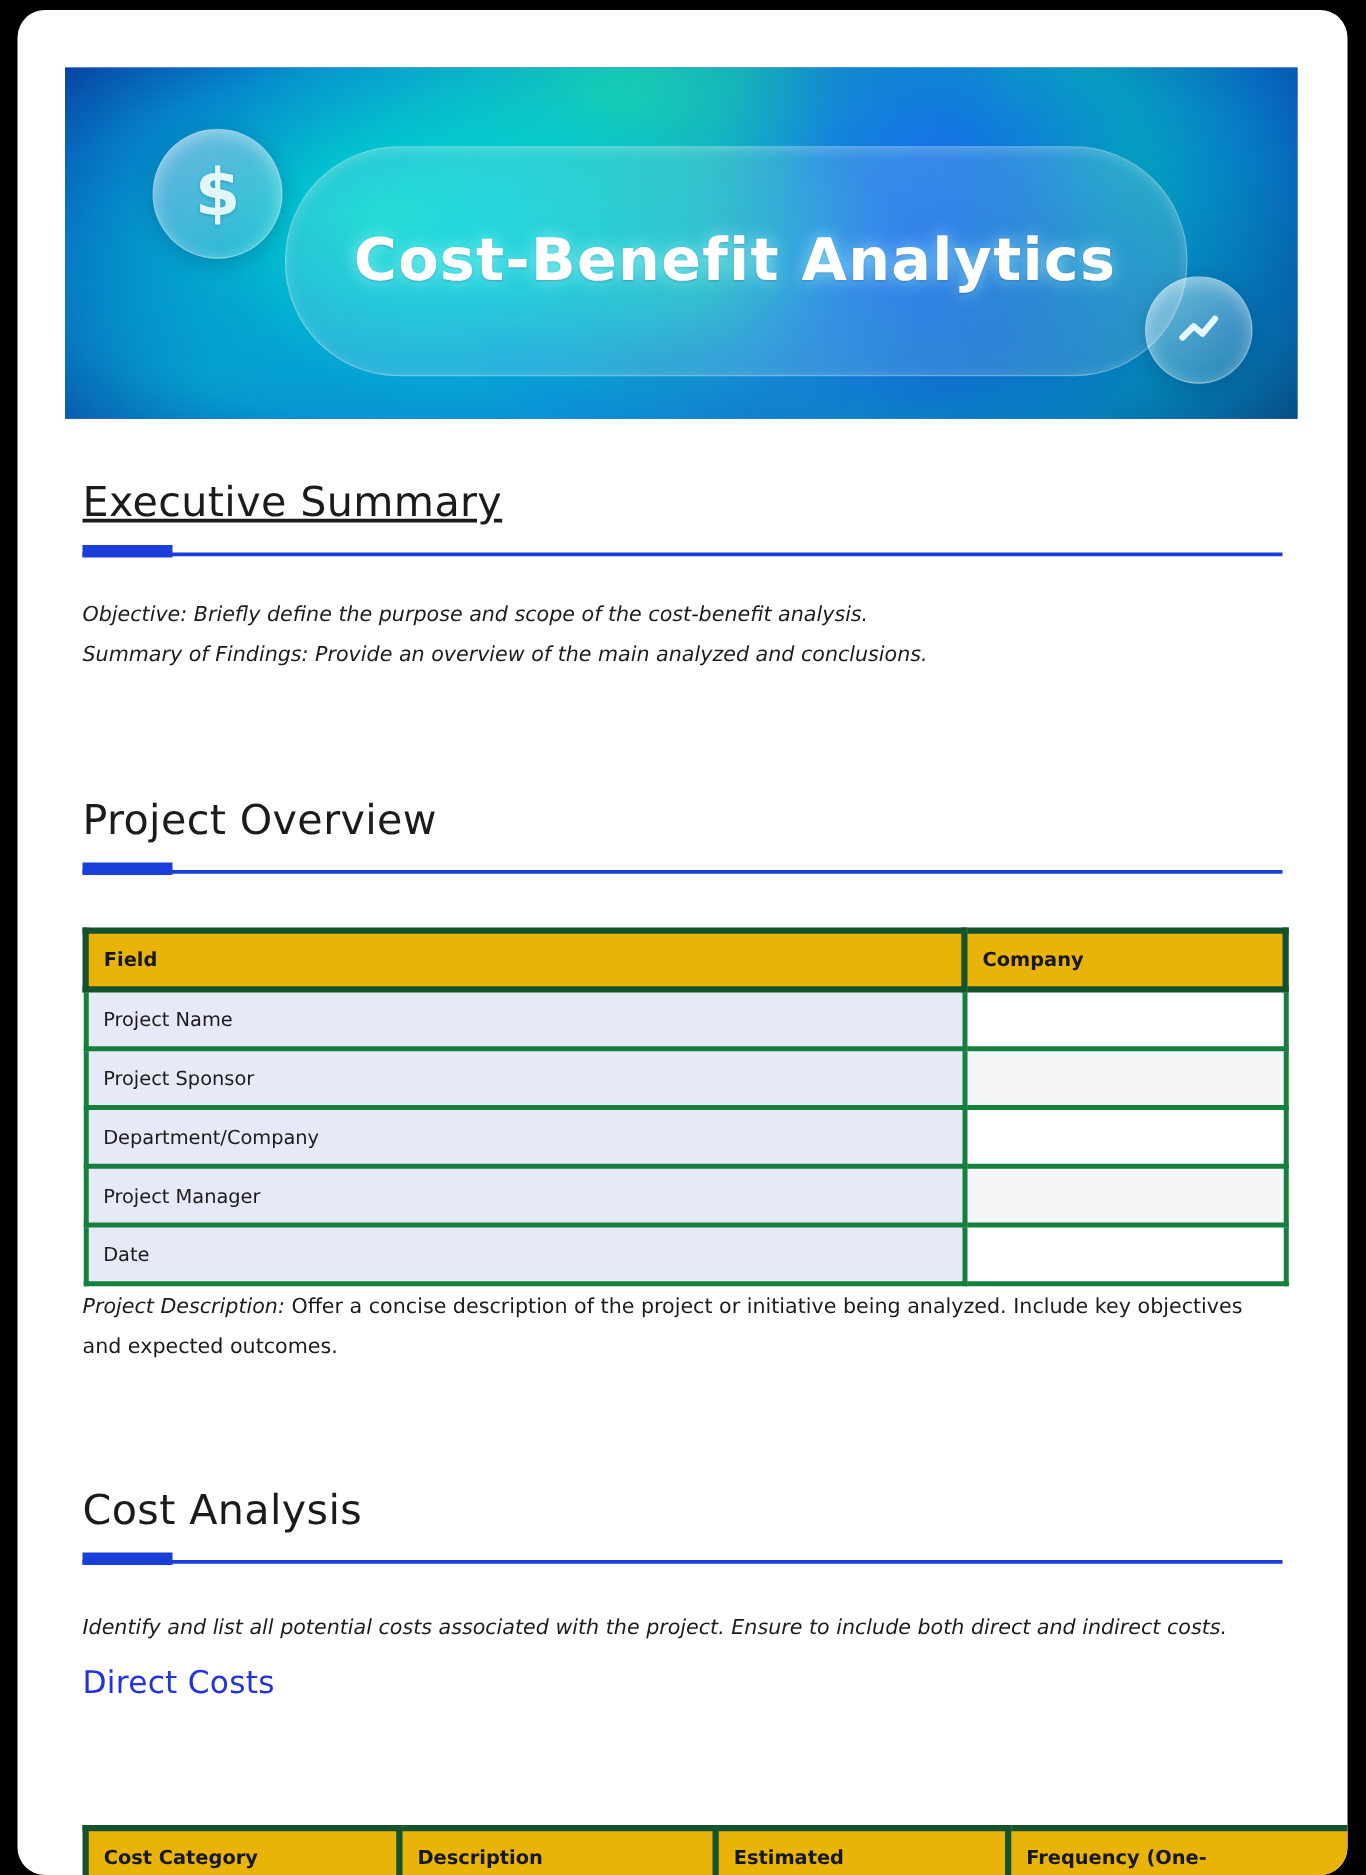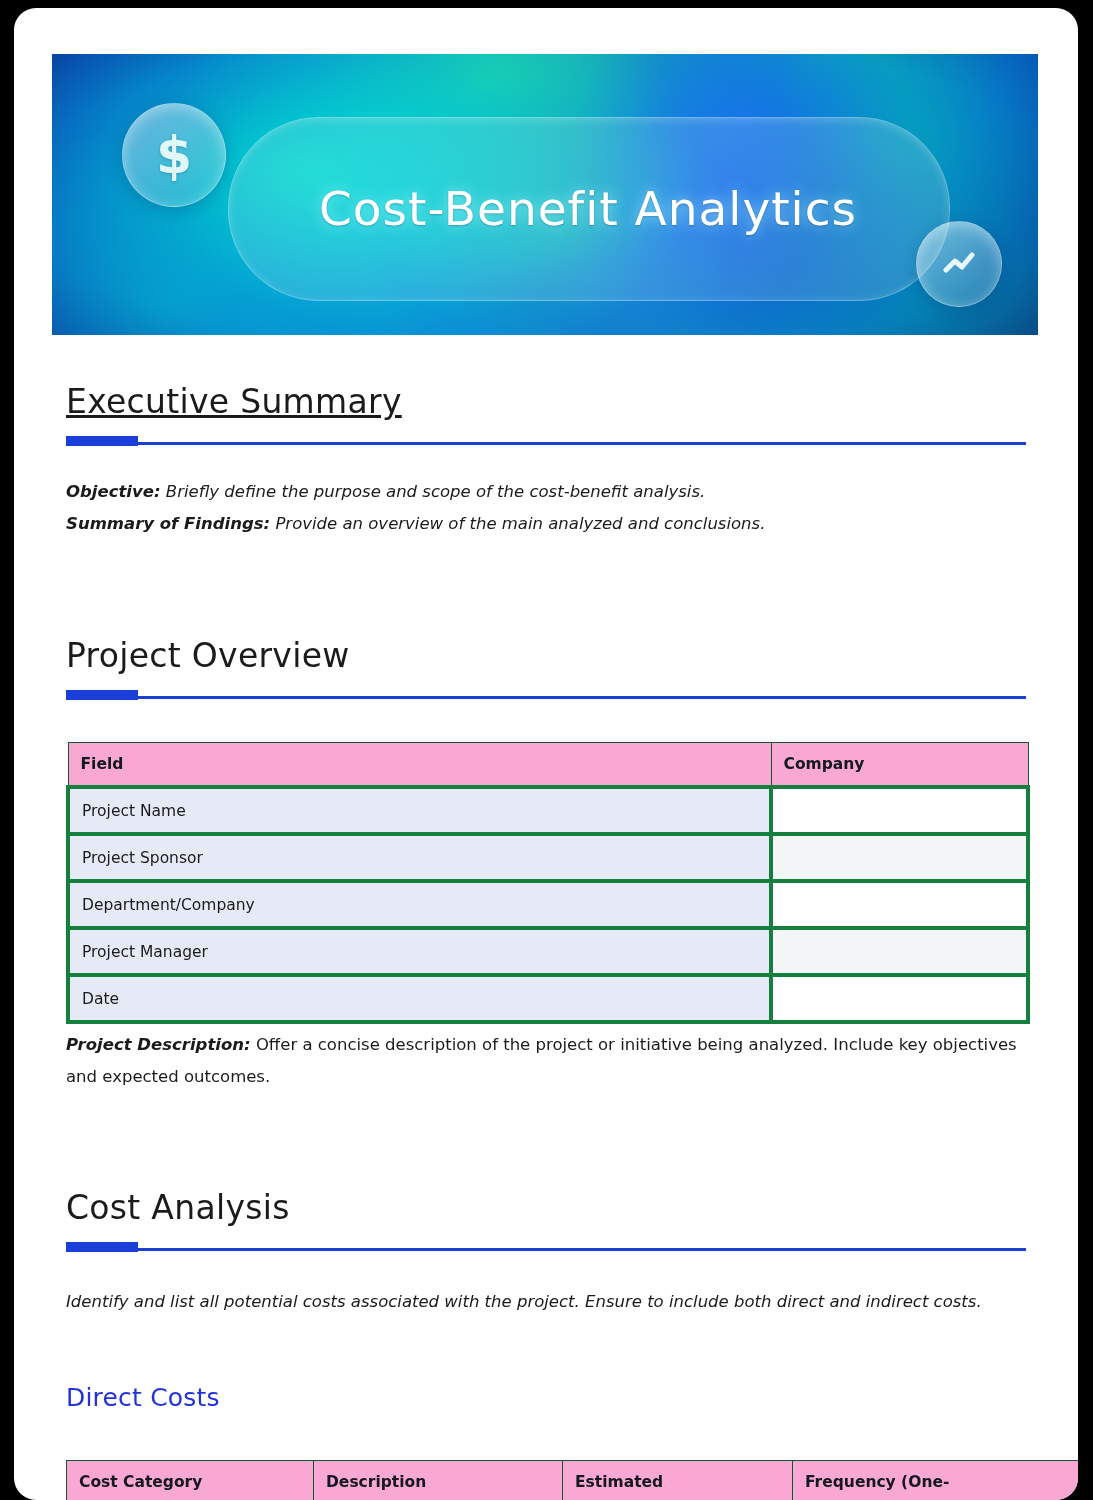--- a/index.html
+++ b/index.html
@@ -78,21 +78,21 @@
     position: absolute;
     left: 176px;
     top: 63px;
     width: 720px;
     height: 182px;
     display: flex;
     align-items: center;
     justify-content: center;
     color: #ffffff;
     font-size: 47px;
-    font-weight: 400;
+    font-weight: 700;
     letter-spacing: 1px;
     white-space: nowrap;
     text-shadow: 0 0 14px rgba(180,255,255,0.65), 0 1px 2px rgba(0,40,90,0.35);
     font-family: "DejaVu Sans", "Liberation Sans", sans-serif;
   }
   .glass-circle {
     position: absolute;
     border-radius: 50%;
     background: linear-gradient(150deg, rgba(255,255,255,0.42), rgba(255,255,255,0.12));
     border: 1px solid rgba(255,255,255,0.38);
@@ -157,38 +157,38 @@
 
   .body-text {
     position: absolute;
     left: 52px;
     width: 960px;
     color: #1b1b1b;
     font-size: 16.5px;
     line-height: 32px;
   }
   .body-text.italic { font-style: italic; }
-  .body-text b { font-weight: 700; font-style: italic; }
+  .body-text b { font-weight: 400; font-style: italic; }
 
   
   .tbl {
     position: absolute;
     left: 52px;
     width: 960px;
     border-collapse: collapse;
     table-layout: fixed;
     font-size: 15.5px;
   }
   .tbl th {
-    background: #f9a8d4;
+    background: #eab308;
     color: #15181f;
     font-weight: 700;
     text-align: left;
     padding: 12px 12px;
-    border: 1px solid #14532d;
+    border: 5px solid #14532d;
     font-size: 15.5px;
   }
   .tbl td {
     padding: 12px 12px;
     border: 4px solid #15803d;
     color: #1b1b1b;
     height: 19px;
   }
   .tbl .col-field { background: #e6eaf7; }
   .tbl tr:nth-child(odd) .col-detail { background: #ffffff; }
@@ -292,21 +292,21 @@
   </div>
 
   <div class="section-h1" style="top: 1180px;">Cost Analysis</div>
   <div class="rule" style="top: 1234px;">
     <div class="rule-thin"></div>
     <div class="rule-thick"></div>
   </div>
 
   <div class="body-text italic" style="top: 1278px;">Identify and list all potential costs associated with the project. Ensure to include both direct and indirect costs.</div>
 
-  <div class="section-h2" style="top: 1375px;">Direct Costs</div>
+  <div class="section-h2" style="top: 1323px;">Direct Costs</div>
 
   <table class="tbl tbl-costs" style="top: 1452px;">
     <thead>
       <tr>
         <th>Cost Category</th>
         <th>Description</th>
         <th>Estimated</th>
         <th>Frequency (One-</th>
       </tr>
     </thead>

